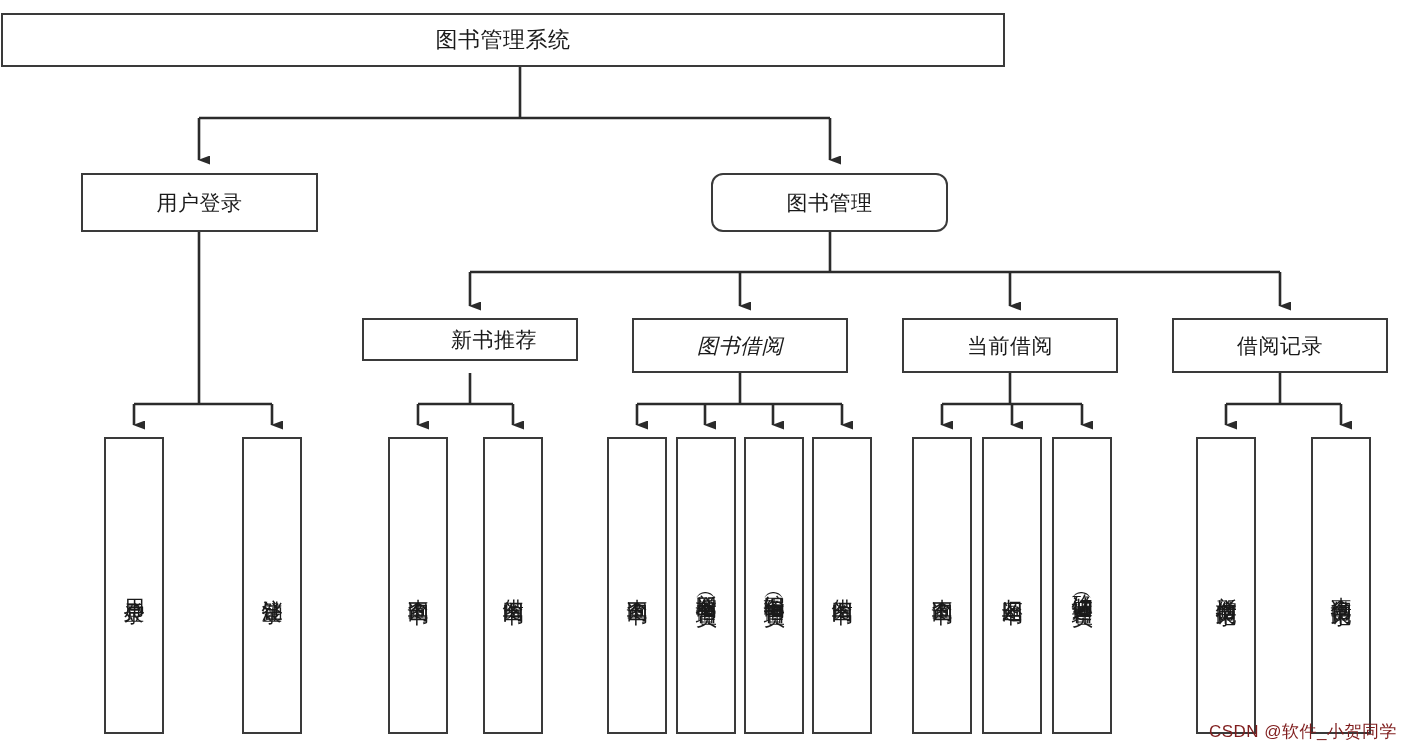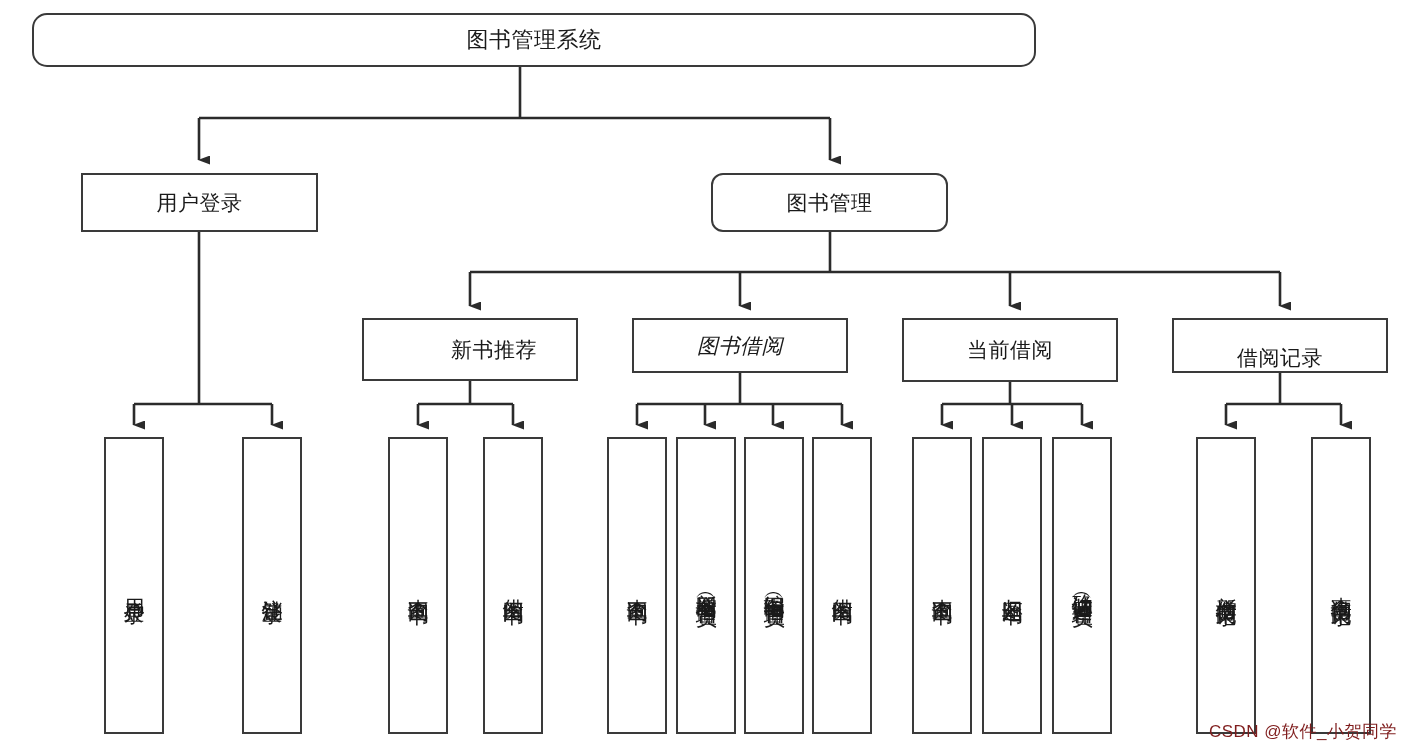--- a/index.html
+++ b/index.html
@@ -125,41 +125,41 @@
       <path d="M1012,404 L1012,425" marker-end="url(#arw)"></path>
       <path d="M1082,404 L1082,425" marker-end="url(#arw)"></path>
 
       <path d="M1280,373 L1280,404"></path>
       <path d="M1226,404 L1341,404"></path>
       <path d="M1226,404 L1226,425" marker-end="url(#arw)"></path>
       <path d="M1341,404 L1341,425" marker-end="url(#arw)"></path>
     </g>
   </svg>
 
-  <div class="node horiz root" style="left:32px; top:13px; width:1004px; height:54px;border-radius:15px;">
+  <div class="node horiz root" style="left:1px; top:13px; width:1004px; height:54px;">
     <span class="label">图书管理系统</span>
   </div>
 
   <div class="node horiz" style="left:81px; top:173px; width:237px; height:59px;">
     <span class="label">用户登录</span>
   </div>
   <div class="node horiz" style="left:711px; top:173px; width:237px; height:59px;border-radius:12px;">
     <span class="label">图书管理</span>
   </div>
 
-  <div class="node horiz" style="left:362px; top:318px; width:216px; height:63px;padding-left:48px;">
+  <div class="node horiz" style="left:362px; top:318px; width:216px; height:43px;padding-left:48px;">
     <span class="label">新书推荐</span>
   </div>
   <div class="node horiz" style="left:632px; top:318px; width:216px; height:55px;font-style:italic;">
     <span class="label">图书借阅</span>
   </div>
-  <div class="node horiz" style="left:902px; top:318px; width:216px; height:64px;">
+  <div class="node horiz" style="left:902px; top:318px; width:216px; height:55px;">
     <span class="label">当前借阅</span>
   </div>
-  <div class="node horiz" style="left:1172px; top:318px; width:216px; height:55px;align-items:flex-end;">
+  <div class="node horiz" style="left:1172px; top:318px; width:216px; height:55px;">
     <span class="label">借阅记录</span>
   </div>
 
   <div class="node vert" style="left:104px; top:437px; width:60px; height:297px;">
     <span class="label">用户登录</span>
   </div>
   <div class="node vert" style="left:242px; top:437px; width:60px; height:297px;">
     <span class="label">注销登录</span>
   </div>
 

